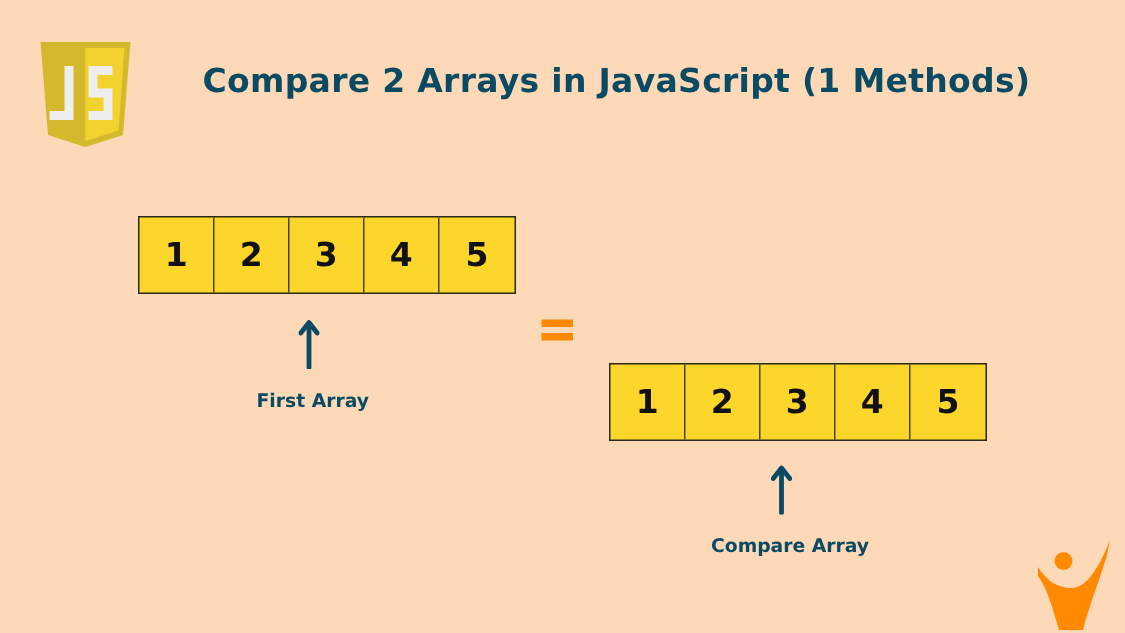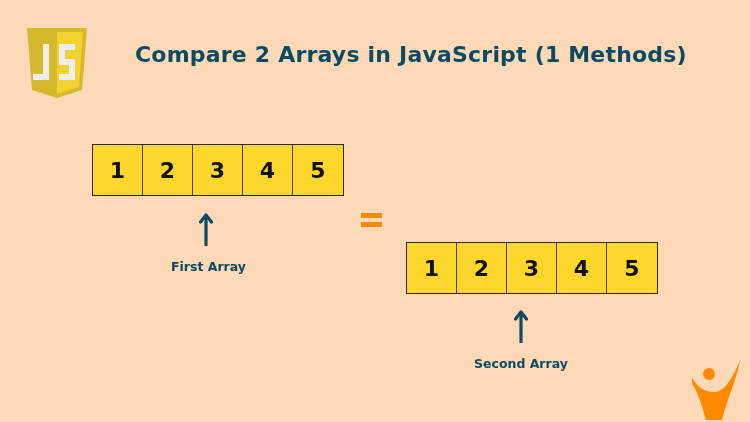--- a/index.html
+++ b/index.html
@@ -76,18 +76,18 @@
   <div class="cell">2</div>
   <div class="cell">3</div>
   <div class="cell">4</div>
   <div class="cell">5</div>
 </div>
 
 <svg class="arrow" style="left:514px; top:309px;" viewBox="0 0 14 34">
   <line x1="7" y1="4" x2="7" y2="33" stroke="#0b4a63" stroke-width="3.2" stroke-linecap="round"></line>
   <polyline points="1.5,10 7,3 12.5,10" fill="none" stroke="#0b4a63" stroke-width="3.2" stroke-linecap="round" stroke-linejoin="round"></polyline>
 </svg>
-<div class="label" style="left:474px; top:356px;">Second Array</div>
+<div class="label" style="left:474px; top:356px;">Compare Array</div>
 
 <svg class="brand-logo" viewBox="0 0 58 72">
   <circle cx="17" cy="24" r="6" fill="#ff8a00"></circle>
   <path d="M0,28 C6,38 14,42 22,42 C32,42 40,30 48,10 L46,20 C40,40 34,54 30,70 L14,70 C10,56 6,42 0,34 Z" fill="#ff8a00"></path>
 </svg>
 
 </body></html>

